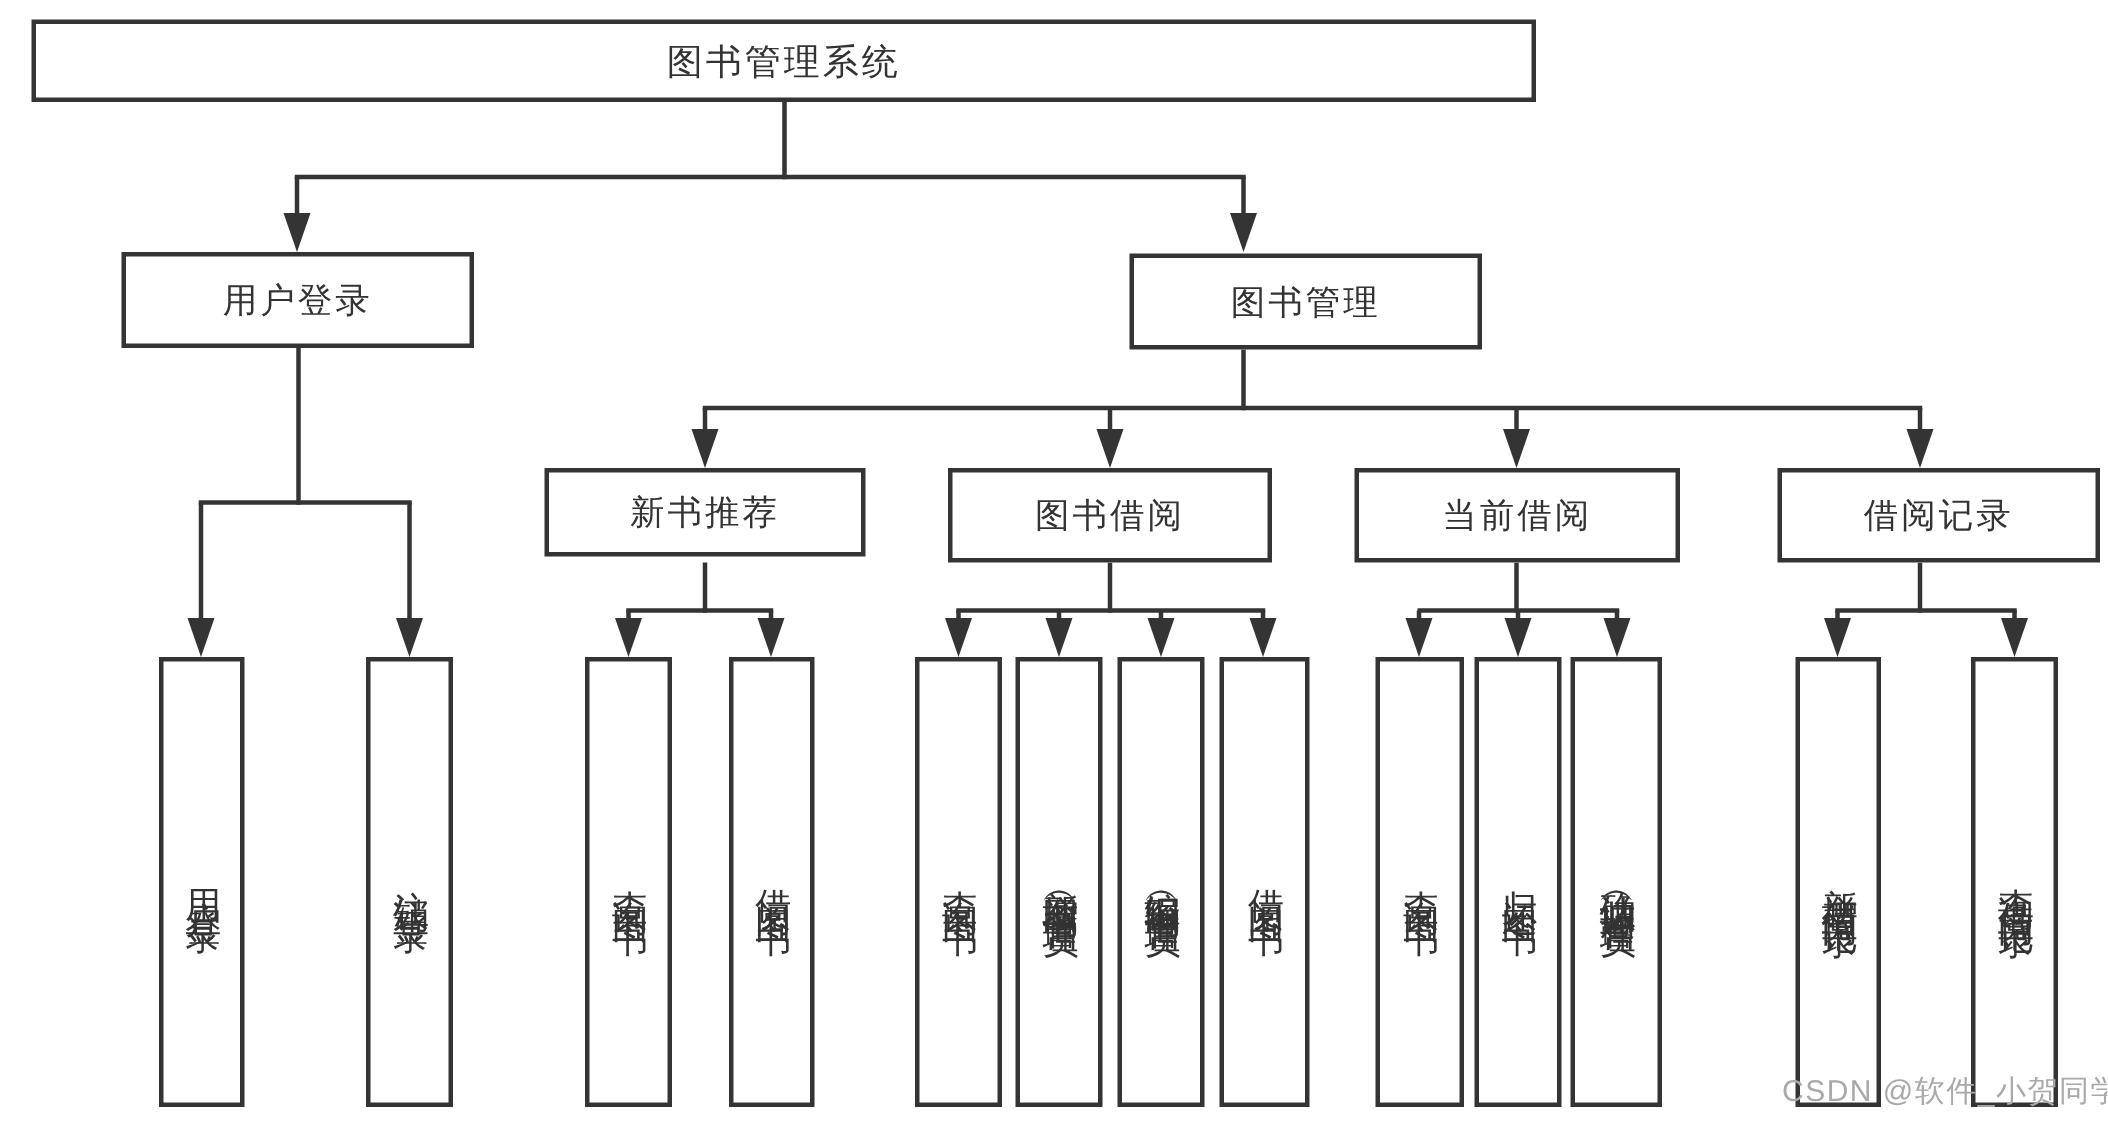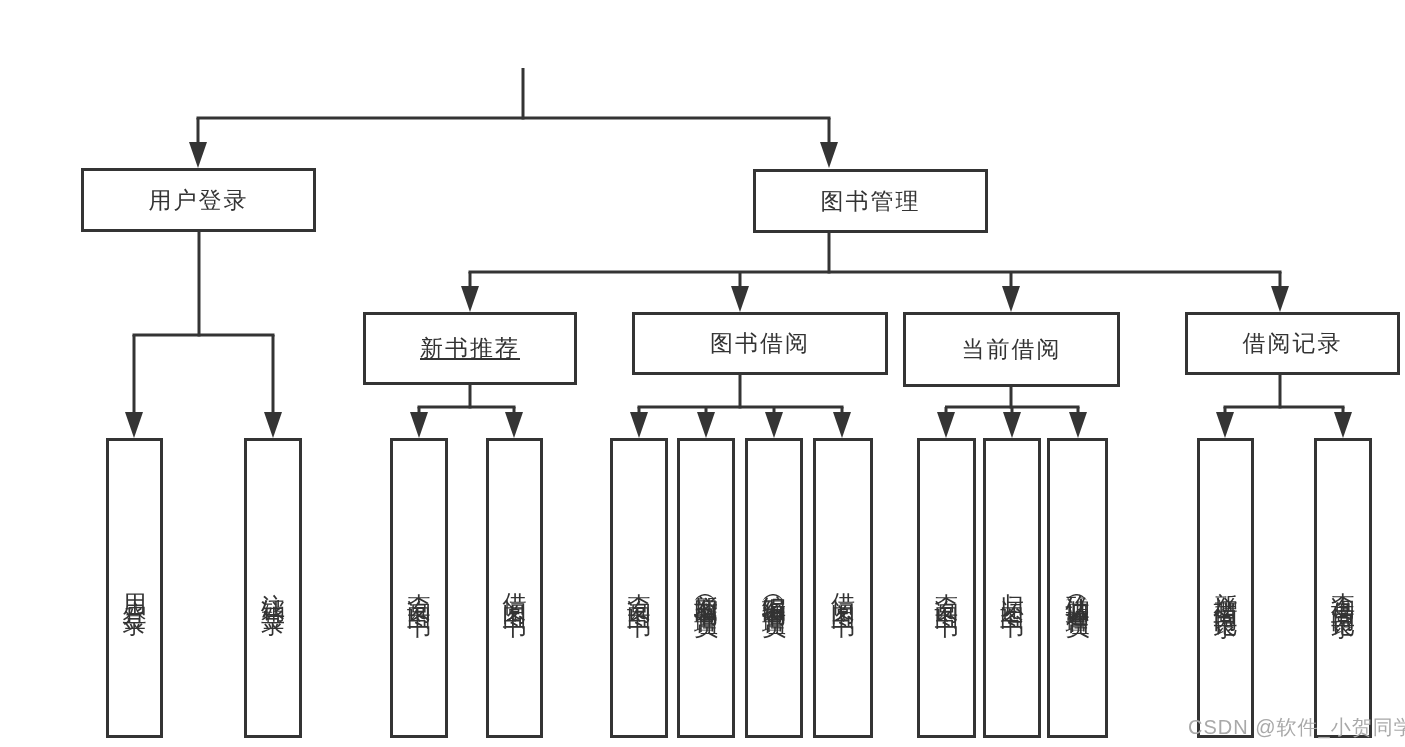--- a/index.html
+++ b/index.html
@@ -127,27 +127,28 @@
     <polygon points="1069,412 1087,412 1078,438"></polygon>
 
     <line x1="1280" y1="375" x2="1280" y2="408.5"></line>
     <line x1="1223.5" y1="407" x2="1344.5" y2="407"></line>
     <line x1="1225" y1="407" x2="1225" y2="416"></line>
     <polygon points="1216,412 1234,412 1225,438"></polygon>
     <line x1="1343" y1="407" x2="1343" y2="416"></line>
     <polygon points="1334,412 1352,412 1343,438"></polygon>
   </svg>
 
+  <div class="box title-box" style="left:21px; top:13px; width:1003px; height:55px;">图书管理系统</div>
 
   <div class="box" style="left:81px; top:168px; width:235px; height:64px;">用户登录</div>
   <div class="box" style="left:712px; top:169px; width:235px; height:64px;margin-left:41px;">图书管理</div>
 
-  <div class="box" style="left:363px; top:312px; width:214px; height:73px;text-decoration:underline;">新书推荐</div>
-  <div class="box" style="left:632px; top:312px; width:256px; height:63px;">图书借阅</div>
-  <div class="box" style="left:903px; top:312px; width:217px; height:75px;">当前借阅</div>
+  <div class="box" style="left:363px; top:312px; width:214px; height:59px;">新书推荐</div>
+  <div class="box" style="left:632px; top:312px; width:216px; height:63px;">图书借阅</div>
+  <div class="box" style="left:903px; top:312px; width:217px; height:63px;">当前借阅</div>
   <div class="box" style="left:1172px; top:312px; width:215px; height:63px;margin-left:13px;">借阅记录</div>
 
   <div class="box vbox" style="left:106px; top:438px; width:57px; height:300px;">用户登录</div>
   <div class="box vbox" style="left:244px; top:438px; width:58px; height:300px;">注销登录</div>
 
   <div class="box vbox" style="left:390px; top:438px; width:58px; height:300px;">查询图书</div>
   <div class="box vbox" style="left:486px; top:438px; width:57px; height:300px;">借阅图书</div>
 
   <div class="box vbox" style="left:610px; top:438px; width:58px; height:300px;">查询图书</div>
   <div class="box vbox" style="left:677px; top:438px; width:58px; height:300px; letter-spacing:3px;">新增图书（管理员）</div>

